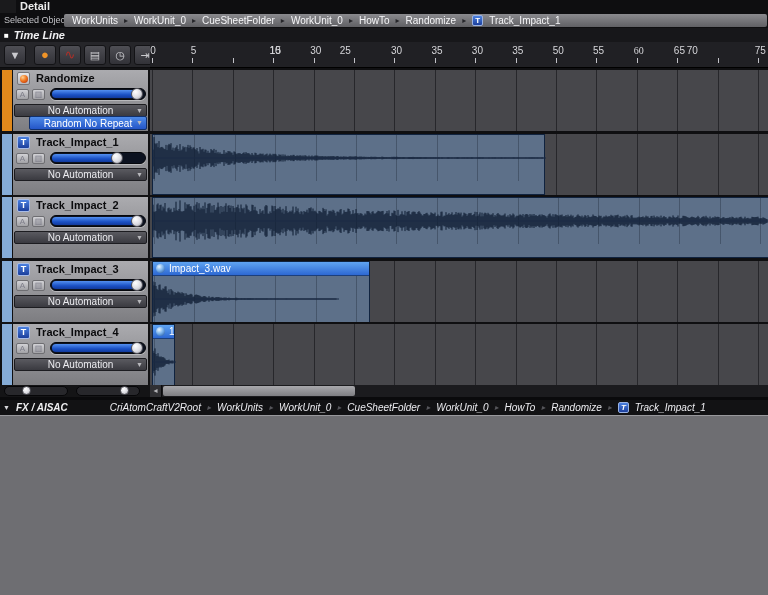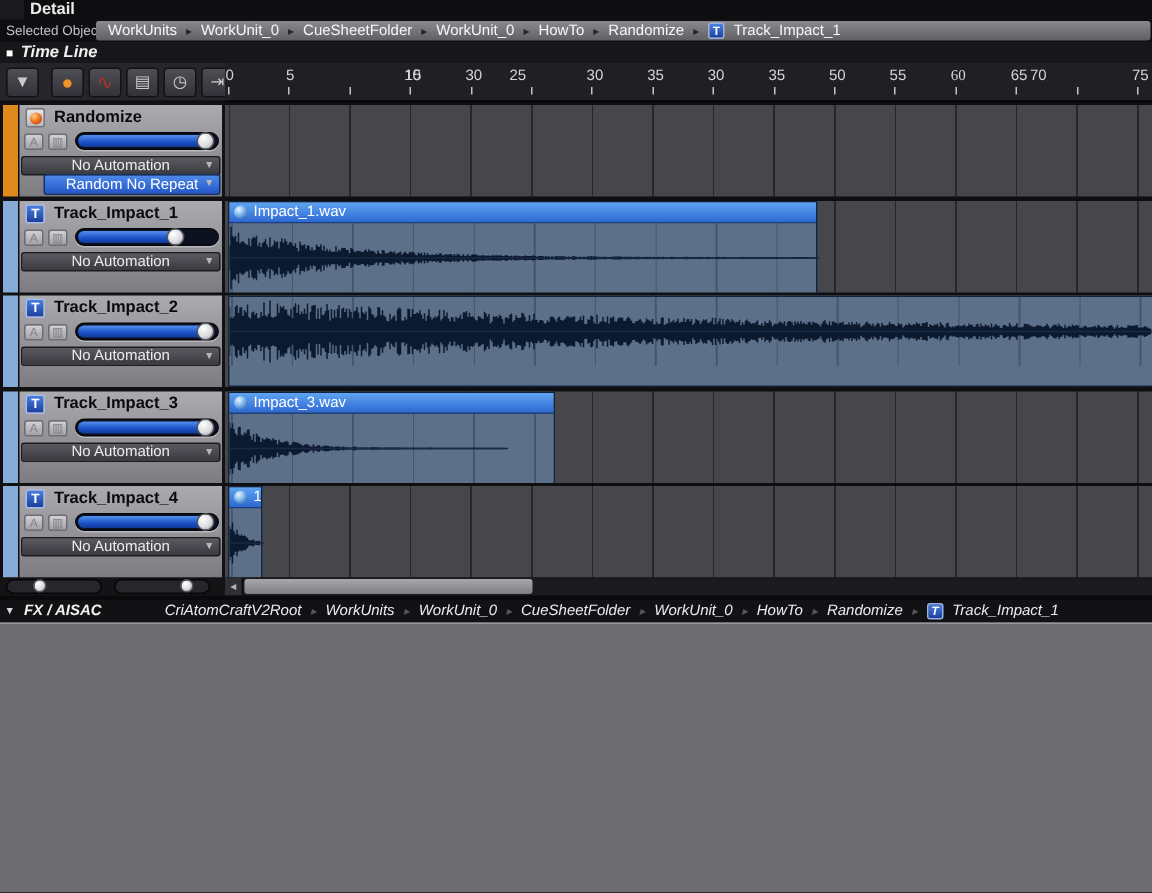--- a/index.html
+++ b/index.html
@@ -291,24 +291,20 @@
             <span class="dtxt">No Automation</span>
             <span class="darr">▼</span>
           </div>
         </div>
       </div>
     </div>
   <div class="abs lanes">
       <div class="lane" style="top: 2px;"></div>
       <div class="lane" style="top: 65.5px;">
         <div class="clip" style="left: 2px; width: 393px;">
-          <div class="ctitle">
-            <span class="csph"></span>
-            <span class="clabel">Impact_1.wav</span>
-          </div>
           <div class="cbody">
             <svg width="393" height="46">
               <path d="M0 14.6L0 31.4M1 2.1L1 43.9M2 8.3L2 37.7M3 9.2L3 36.8M4 8.1L4 37.9M5 12.2L5 33.8M6 6.1L6 39.9M7 13.1L7 32.9M8 12.0L8 34.0M9 11.9L9 34.1M10 12.7L10 33.3M11 13.8L11 32.2M12 14.2L12 31.8M13 9.9L13 36.1M14 15.1L14 30.9M15 10.2L15 35.8M16 8.9L16 37.1M17 9.7L17 36.3M18 8.2L18 37.8M19 14.8L19 31.2M20 12.6L20 33.4M21 15.7L21 30.3M22 13.2L22 32.8M23 12.2L23 33.8M24 10.3L24 35.7M25 14.0L25 32.0M26 15.9L26 30.1M27 9.1L27 36.9M28 15.5L28 30.5M29 14.5L29 31.5M30 11.3L30 34.7M31 12.7L31 33.3M32 11.9L32 34.1M33 16.6L33 29.4M34 12.2L34 33.8M35 9.9L35 36.1M36 12.9L36 33.1M37 10.3L37 35.7M38 11.9L38 34.1M39 14.2L39 31.8M40 12.6L40 33.4M41 12.4L41 33.6M42 14.0L42 32.0M43 15.1L43 30.9M44 13.1L44 32.9M45 16.3L45 29.7M46 18.5L46 27.5M47 12.0L47 34.0M48 14.5L48 31.5M49 14.5L49 31.5M50 13.8L50 32.2M51 16.7L51 29.3M52 14.5L52 31.5M53 14.8L53 31.2M54 17.8L54 28.2M55 15.8L55 30.2M56 18.0L56 28.0M57 17.6L57 28.4M58 14.0L58 32.0M59 15.2L59 30.8M60 15.6L60 30.4M61 13.9L61 32.1M62 18.0L62 28.0M63 14.9L63 31.1M64 18.3L64 27.7M65 16.9L65 29.1M66 18.6L66 27.4M67 17.3L67 28.7M68 18.9L68 27.1M69 18.9L69 27.1M70 18.9L70 27.1M71 15.1L71 30.9M72 18.9L72 27.1M73 17.3L73 28.7M74 18.1L74 27.9M75 16.1L75 29.9M76 16.3L76 29.7M77 16.4L77 29.6M78 17.6L78 28.4M79 17.6L79 28.4M80 19.8L80 26.2M81 16.4L81 29.6M82 16.9L82 29.1M83 18.5L83 27.5M84 19.2L84 26.8M85 18.1L85 27.9M86 18.4L86 27.6M87 18.1L87 27.9M88 19.0L88 27.0M89 19.0L89 27.0M90 18.0L90 28.0M91 17.3L91 28.7M92 18.8L92 27.2M93 17.1L93 28.9M94 18.3L94 27.7M95 18.2L95 27.8M96 18.3L96 27.7M97 19.3L97 26.7M98 20.2L98 25.8M99 18.0L99 28.0M100 19.7L100 26.3M101 20.3L101 25.7M102 17.7L102 28.3M103 18.0L103 28.0M104 19.8L104 26.2M105 19.9L105 26.1M106 19.5L106 26.5M107 18.6L107 27.4M108 18.7L108 27.3M109 19.3L109 26.7M110 18.6L110 27.4M111 20.4L111 25.6M112 19.7L112 26.3M113 19.3L113 26.7M114 18.6L114 27.4M115 20.8L115 25.2M116 19.7L116 26.3M117 18.6L117 27.4M118 19.6L118 26.4M119 20.4L119 25.6M120 18.8L120 27.2M121 19.3L121 26.7M122 18.8L122 27.2M123 19.4L123 26.6M124 20.7L124 25.3M125 21.1L125 24.9M126 19.3L126 26.7M127 20.1L127 25.9M128 19.5L128 26.5M129 21.2L129 24.8M130 19.4L130 26.6M131 21.2L131 24.8M132 19.6L132 26.4M133 20.8L133 25.2M134 21.2L134 24.8M135 20.5L135 25.5M136 21.0L136 25.0M137 20.8L137 25.2M138 20.1L138 25.9M139 21.0L139 25.0M140 19.9L140 26.1M141 19.9L141 26.1M142 21.1L142 24.9M143 21.1L143 24.9M144 20.4L144 25.6M145 20.8L145 25.2M146 20.7L146 25.3M147 20.4L147 25.6M148 20.5L148 25.5M149 21.3L149 24.7M150 20.4L150 25.6M151 21.4L151 24.6M152 20.2L152 25.8M153 20.7L153 25.3M154 21.4L154 24.6M155 21.5L155 24.5M156 20.5L156 25.5M157 21.6L157 24.4M158 21.4L158 24.6M159 20.5L159 25.5M160 21.6L160 24.4M161 21.2L161 24.8M162 20.5L162 25.5M163 20.7L163 25.3M164 20.6L164 25.4M165 20.8L165 25.2M166 21.5L166 24.5M167 21.1L167 24.9M168 21.5L168 24.5M169 21.0L169 25.0M170 21.3L170 24.7M171 21.5L171 24.5M172 21.3L172 24.7M173 21.3L173 24.7M174 21.7L174 24.3M175 21.2L175 24.8M176 21.4L176 24.6M177 21.3L177 24.7M178 21.2L178 24.8M179 21.3L179 24.7M180 21.1L180 24.9M181 21.2L181 24.8M182 21.7L182 24.3M183 21.6L183 24.4M184 21.0L184 25.0M185 21.2L185 24.8M186 21.7L186 24.3M187 21.9L187 24.1M188 21.4L188 24.6M189 22.0L189 24.0M190 21.5L190 24.5M191 21.4L191 24.6M192 21.8L192 24.2M193 21.5L193 24.5M194 21.9L194 24.1M195 21.9L195 24.1M196 21.6L196 24.4M197 21.3L197 24.7M198 21.5L198 24.5M199 21.6L199 24.4M200 21.6L200 24.4M201 21.6L201 24.4M202 21.4L202 24.6M203 21.3L203 24.7M204 21.6L204 24.4M205 22.1L205 23.9M206 21.6L206 24.4M207 21.7L207 24.3M208 21.6L208 24.4M209 21.7L209 24.3M210 22.1L210 23.9M211 21.6L211 24.4M212 22.1L212 23.9M213 21.8L213 24.2M214 22.3L214 23.7M215 21.9L215 24.1M216 22.1L216 23.9M217 22.0L217 24.0M218 21.7L218 24.3M219 21.9L219 24.1M220 21.9L220 24.1M221 21.9L221 24.1M222 21.8L222 24.2M223 21.9L223 24.1M224 22.0L224 24.0M225 22.3L225 23.7M226 22.0L226 24.0M227 22.2L227 23.8M228 22.3L228 23.7M229 21.6L229 24.4M230 21.9L230 24.1M231 22.0L231 24.0M232 22.3L232 23.7M233 22.1L233 23.9M234 22.2L234 23.8M235 22.3L235 23.7M236 22.2L236 23.8M237 22.2L237 23.8M238 22.3L238 23.7M239 21.8L239 24.2M240 22.0L240 24.0M241 21.7L241 24.3M242 22.0L242 24.0M243 21.8L243 24.2M244 21.8L244 24.2M245 22.1L245 23.9M246 22.1L246 23.9M247 22.1L247 23.9M248 22.3L248 23.7M249 22.2L249 23.8M250 22.1L250 23.9M251 22.1L251 23.9M252 22.3L252 23.7M253 22.4L253 23.6M254 22.4L254 23.6M255 22.2L255 23.8M256 22.0L256 24.0M257 22.0L257 24.0M258 22.0L258 24.0M259 22.0L259 24.0M260 21.9L260 24.1M261 22.1L261 23.9M262 22.1L262 23.9M263 22.3L263 23.7M264 22.0L264 24.0M265 22.2L265 23.8M266 22.1L266 23.9M267 22.1L267 23.9M268 22.1L268 23.9M269 22.3L269 23.7M270 22.3L270 23.7M271 22.2L271 23.8M272 22.2L272 23.8M273 22.1L273 23.9M274 22.3L274 23.7M275 22.3L275 23.7M276 22.3L276 23.7M277 22.3L277 23.7M278 22.2L278 23.8M279 22.4L279 23.6M280 22.2L280 23.8M281 22.3L281 23.7M282 22.3L282 23.7M283 22.2L283 23.8M284 22.5L284 23.5M285 22.3L285 23.7M286 22.2L286 23.8M287 22.4L287 23.6M288 22.5L288 23.5M289 22.1L289 23.9M290 22.5L290 23.5M291 22.4L291 23.6M292 22.5L292 23.5M293 22.5L293 23.5M294 22.4L294 23.6M295 22.1L295 23.9M296 22.3L296 23.7M297 22.4L297 23.6M298 22.5L298 23.5M299 22.3L299 23.7M300 22.5L300 23.5M301 22.5L301 23.5M302 22.3L302 23.7M303 22.5L303 23.5M304 22.1L304 23.9M305 22.2L305 23.8M306 22.3L306 23.7M307 22.5L307 23.5M308 22.5L308 23.5M309 22.3L309 23.7M310 22.4L310 23.6M311 22.3L311 23.7M312 22.3L312 23.7M313 22.5L313 23.5M314 22.2L314 23.8M315 22.4L315 23.6M316 22.3L316 23.7M317 22.5L317 23.5M318 22.3L318 23.7M319 22.2L319 23.8M320 22.4L320 23.6M321 22.5L321 23.5M322 22.5L322 23.5M323 22.5L323 23.5M324 22.4L324 23.6M325 22.4L325 23.6M326 22.2L326 23.8M327 22.3L327 23.7M328 22.3L328 23.7M329 22.4L329 23.6M330 22.2L330 23.8M331 22.5L331 23.5M332 22.5L332 23.5M333 22.5L333 23.5M334 22.5L334 23.5M335 22.5L335 23.5M336 22.3L336 23.7M337 22.5L337 23.5M338 22.5L338 23.5M339 22.4L339 23.6M340 22.3L340 23.7M341 22.5L341 23.5M342 22.2L342 23.8M343 22.5L343 23.5M344 22.5L344 23.5M345 22.5L345 23.5M346 22.4L346 23.6M347 22.5L347 23.5M348 22.3L348 23.7M349 22.3L349 23.7M350 22.5L350 23.5M351 22.5L351 23.5M352 22.3L352 23.7M353 22.5L353 23.5M354 22.4L354 23.6M355 22.5L355 23.5M356 22.4L356 23.6M357 22.5L357 23.5M358 22.5L358 23.5M359 22.5L359 23.5M360 22.4L360 23.6M361 22.3L361 23.7M362 22.5L362 23.5M363 22.5L363 23.5M364 22.5L364 23.5M365 22.4L365 23.6M366 22.5L366 23.5M367 22.5L367 23.5M368 22.5L368 23.5M369 22.5L369 23.5M370 22.5L370 23.5M371 22.5L371 23.5M372 22.5L372 23.5M373 22.4L373 23.6M374 22.5L374 23.5M375 22.5L375 23.5M376 22.4L376 23.6M377 22.4L377 23.6M378 22.4L378 23.6M379 22.3L379 23.7M380 22.4L380 23.6M381 22.4L381 23.6M382 22.4L382 23.6M383 22.5L383 23.5M384 22.4L384 23.6M385 22.4L385 23.6M386 22.5L386 23.5M387 22.5L387 23.5M388 22.5L388 23.5M389 22.3L389 23.7M390 22.4L390 23.6" stroke="#0c1a30" stroke-width="1" fill="none"></path>
               <line x1="0" x2="393" y1="23" y2="23" stroke="#1a2a44"></line>
             </svg>
           </div>
         </div>
       </div>
       <div class="lane" style="top: 129px;">
         <div class="clip" style="left: 2px; width: 617px;">

